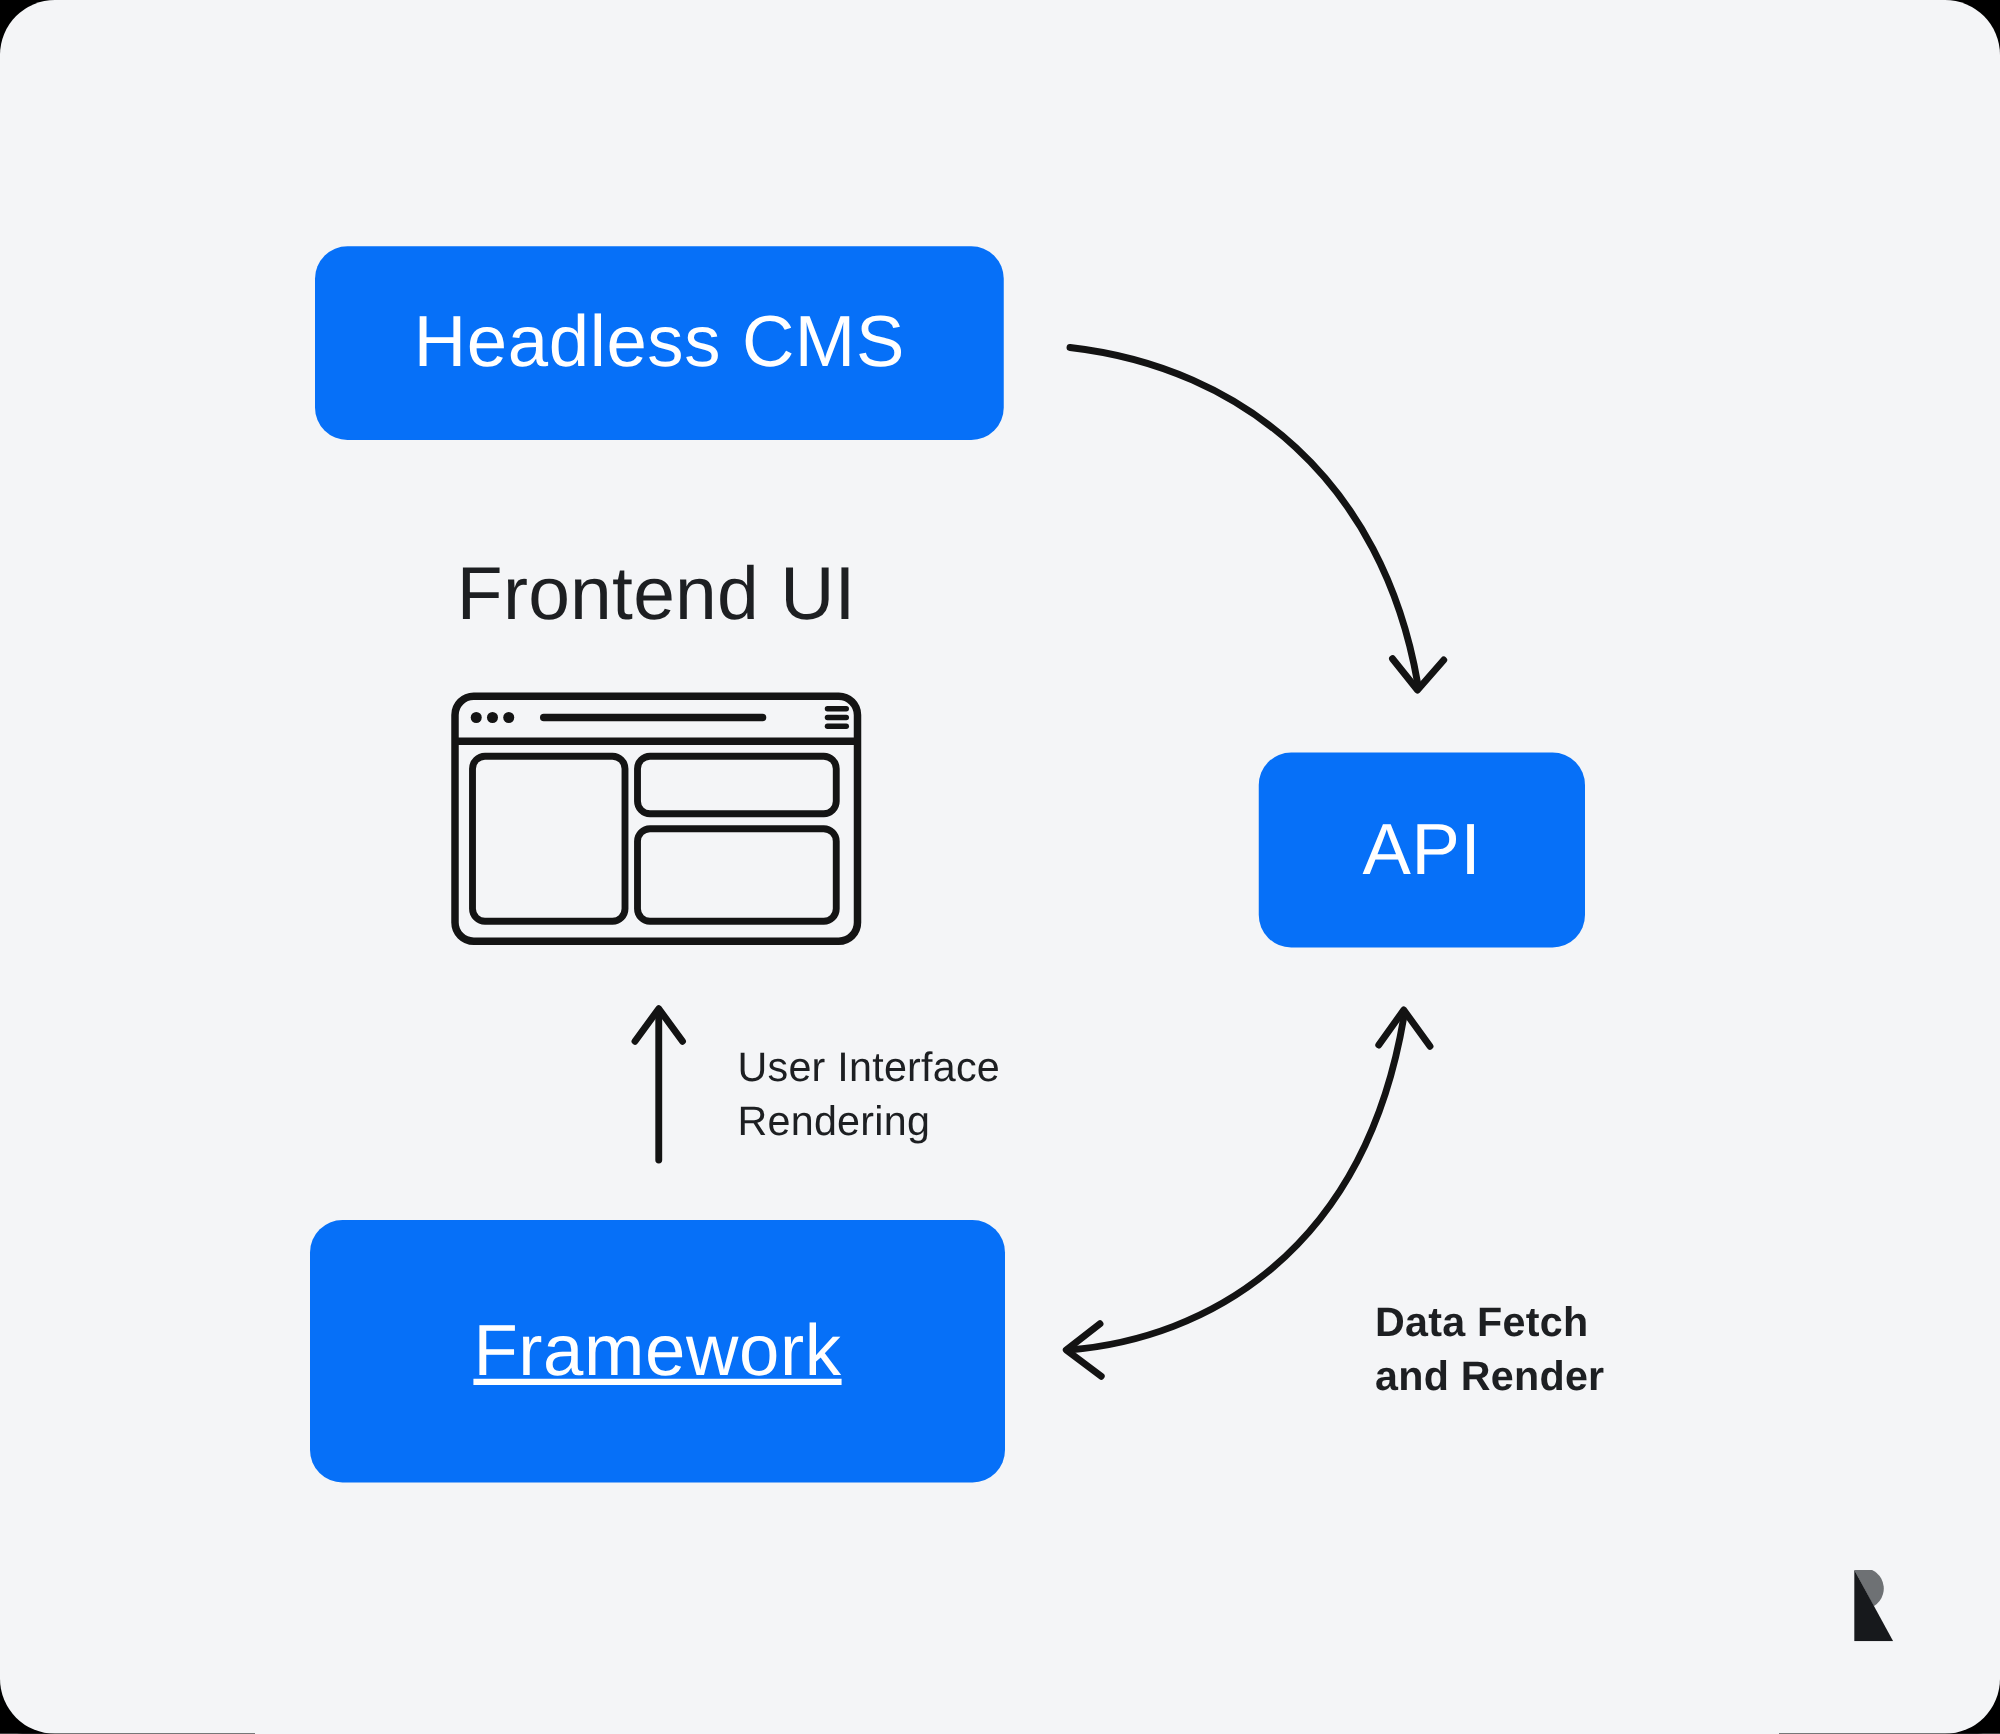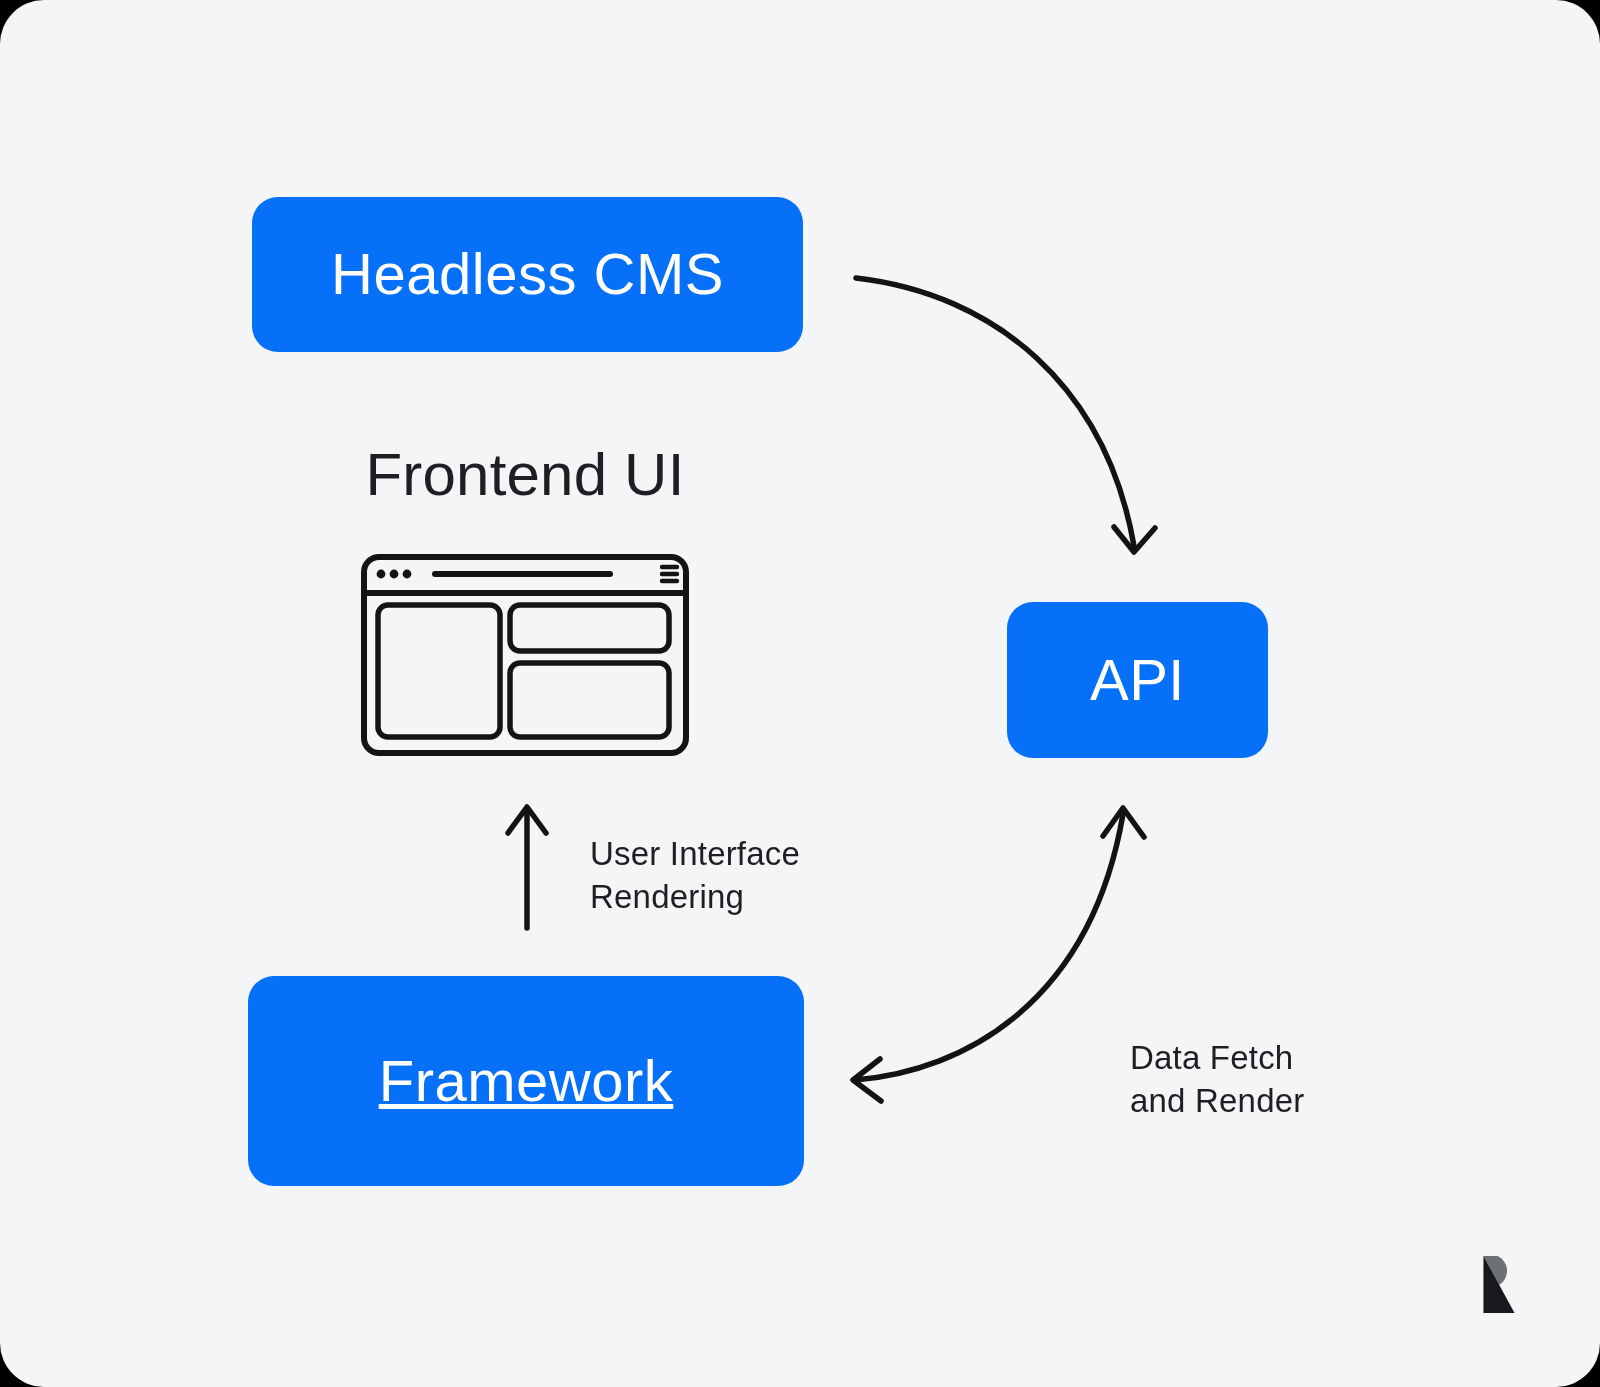--- a/index.html
+++ b/index.html
@@ -66,21 +66,21 @@
   .edge-label{
     position:absolute;
     font-size:33px;
     line-height:43px;
     color:var(--text-dark,#1D1F22);
     letter-spacing:0.2px;
   }
   .edge-label span{display:block;}
   .label-content-requests{ left:1142px; top:248px; }
   .label-ui-rendering{     left:590px;  top:832px; }
-  .label-data-fetch{       left:1130px; top:1036px;}
+  .label-data-fetch{       left:1100px; top:1036px;font-weight:bold;}
 
   .browser-illustration{
     position:absolute;
     left:360px;
     top:553px;
     width:330px;
     height:204px;
   }
   .arrow-layer{
     position:absolute;

